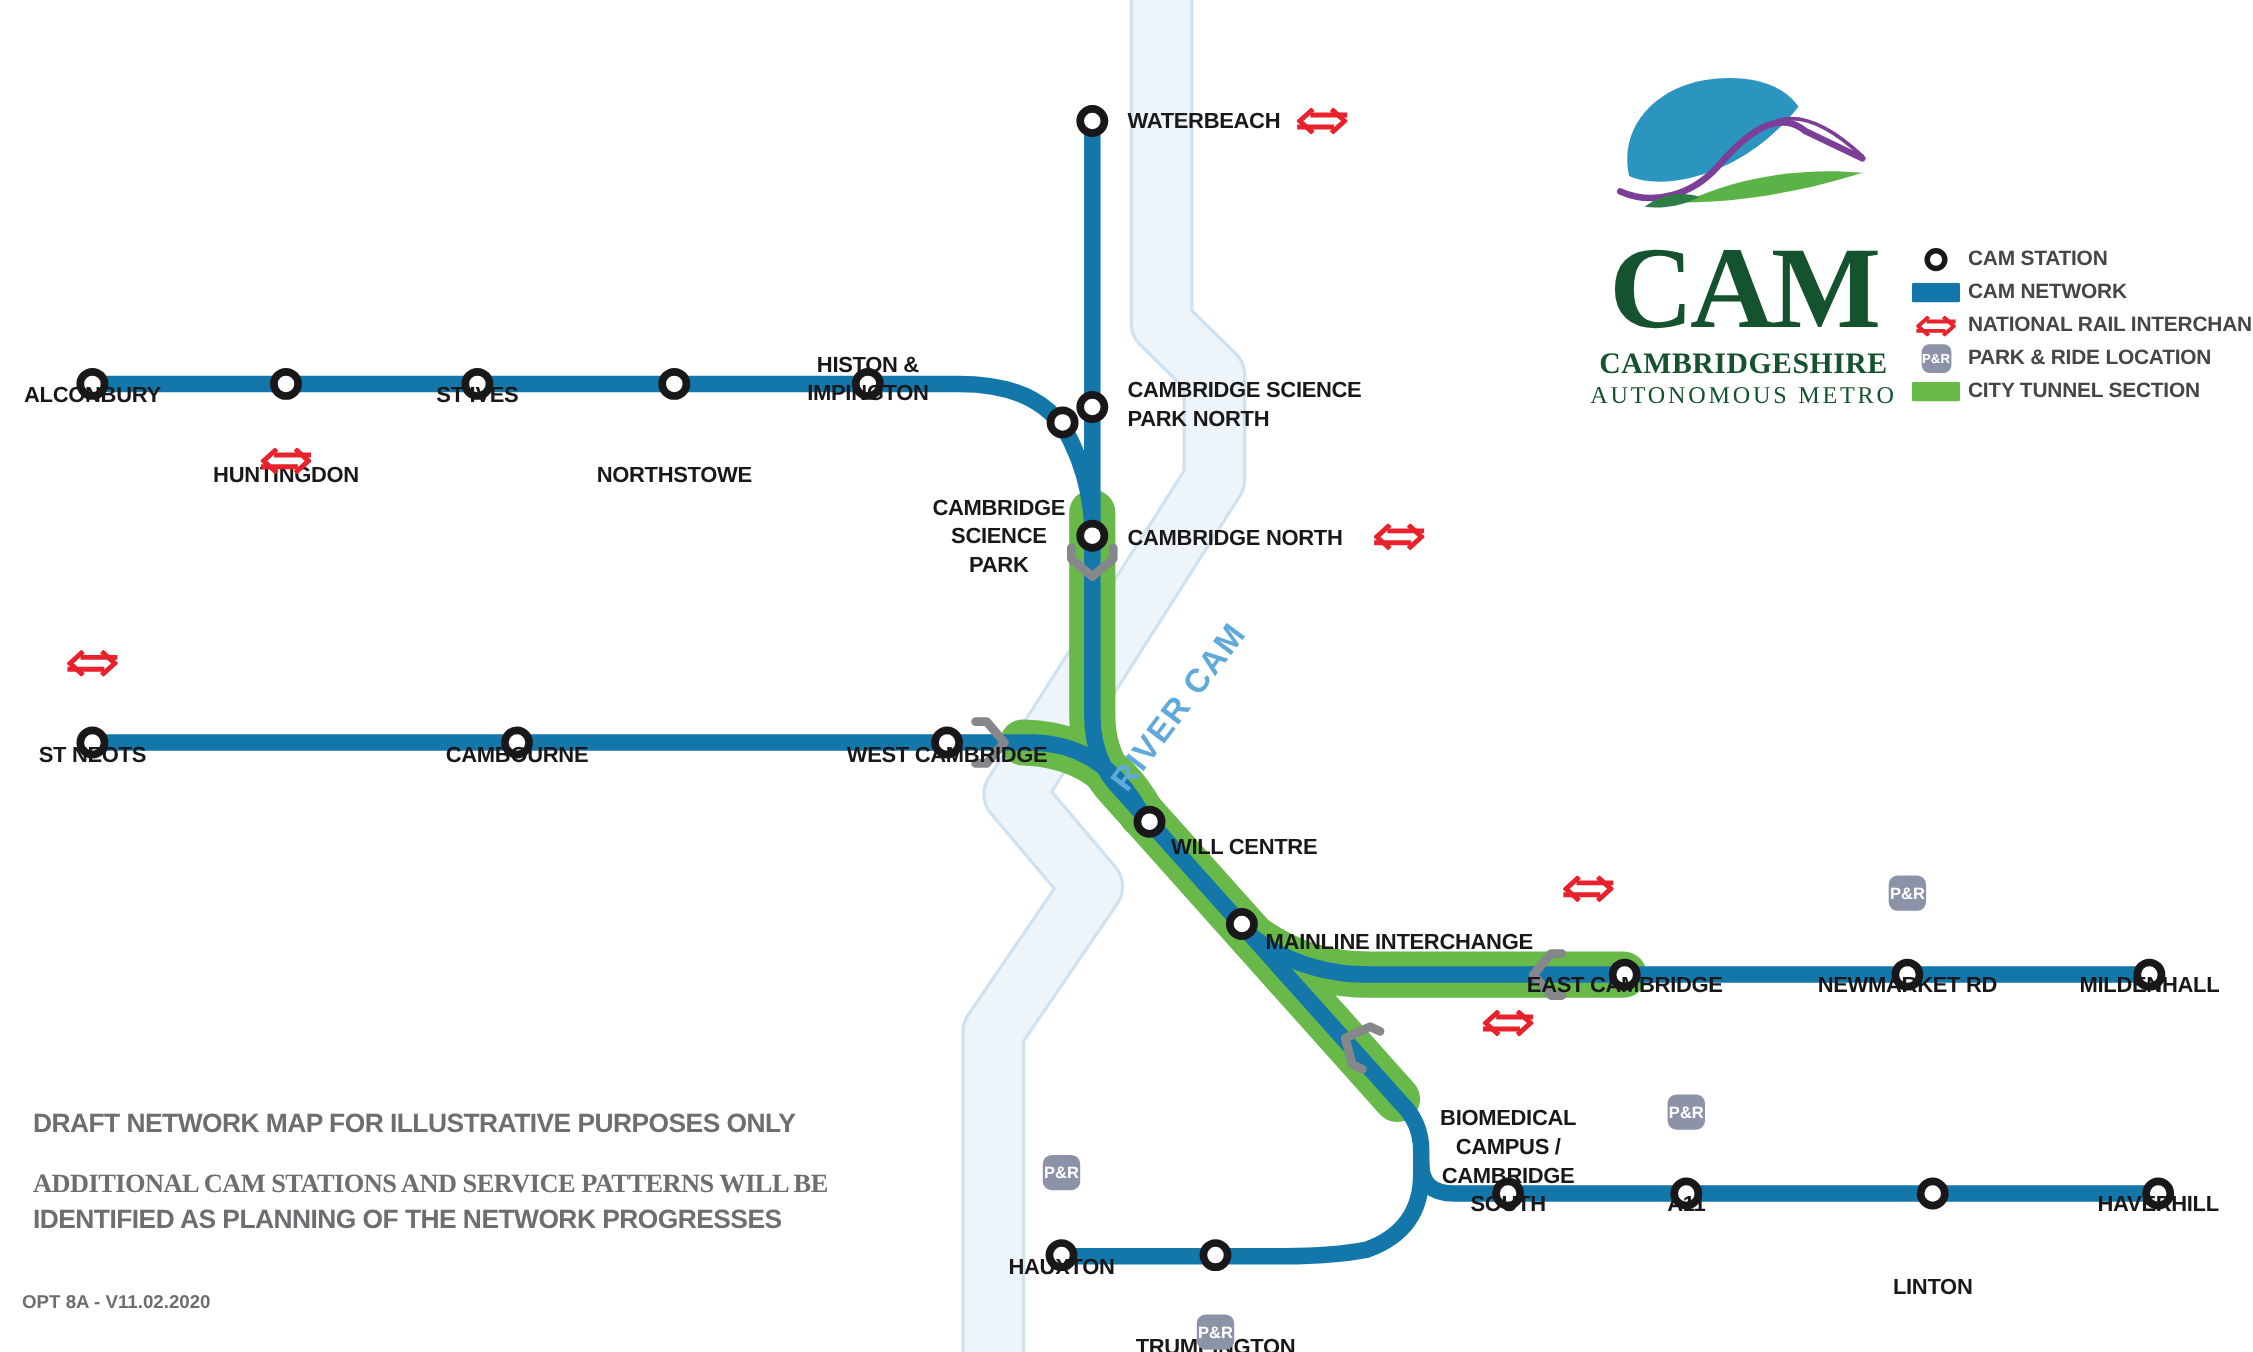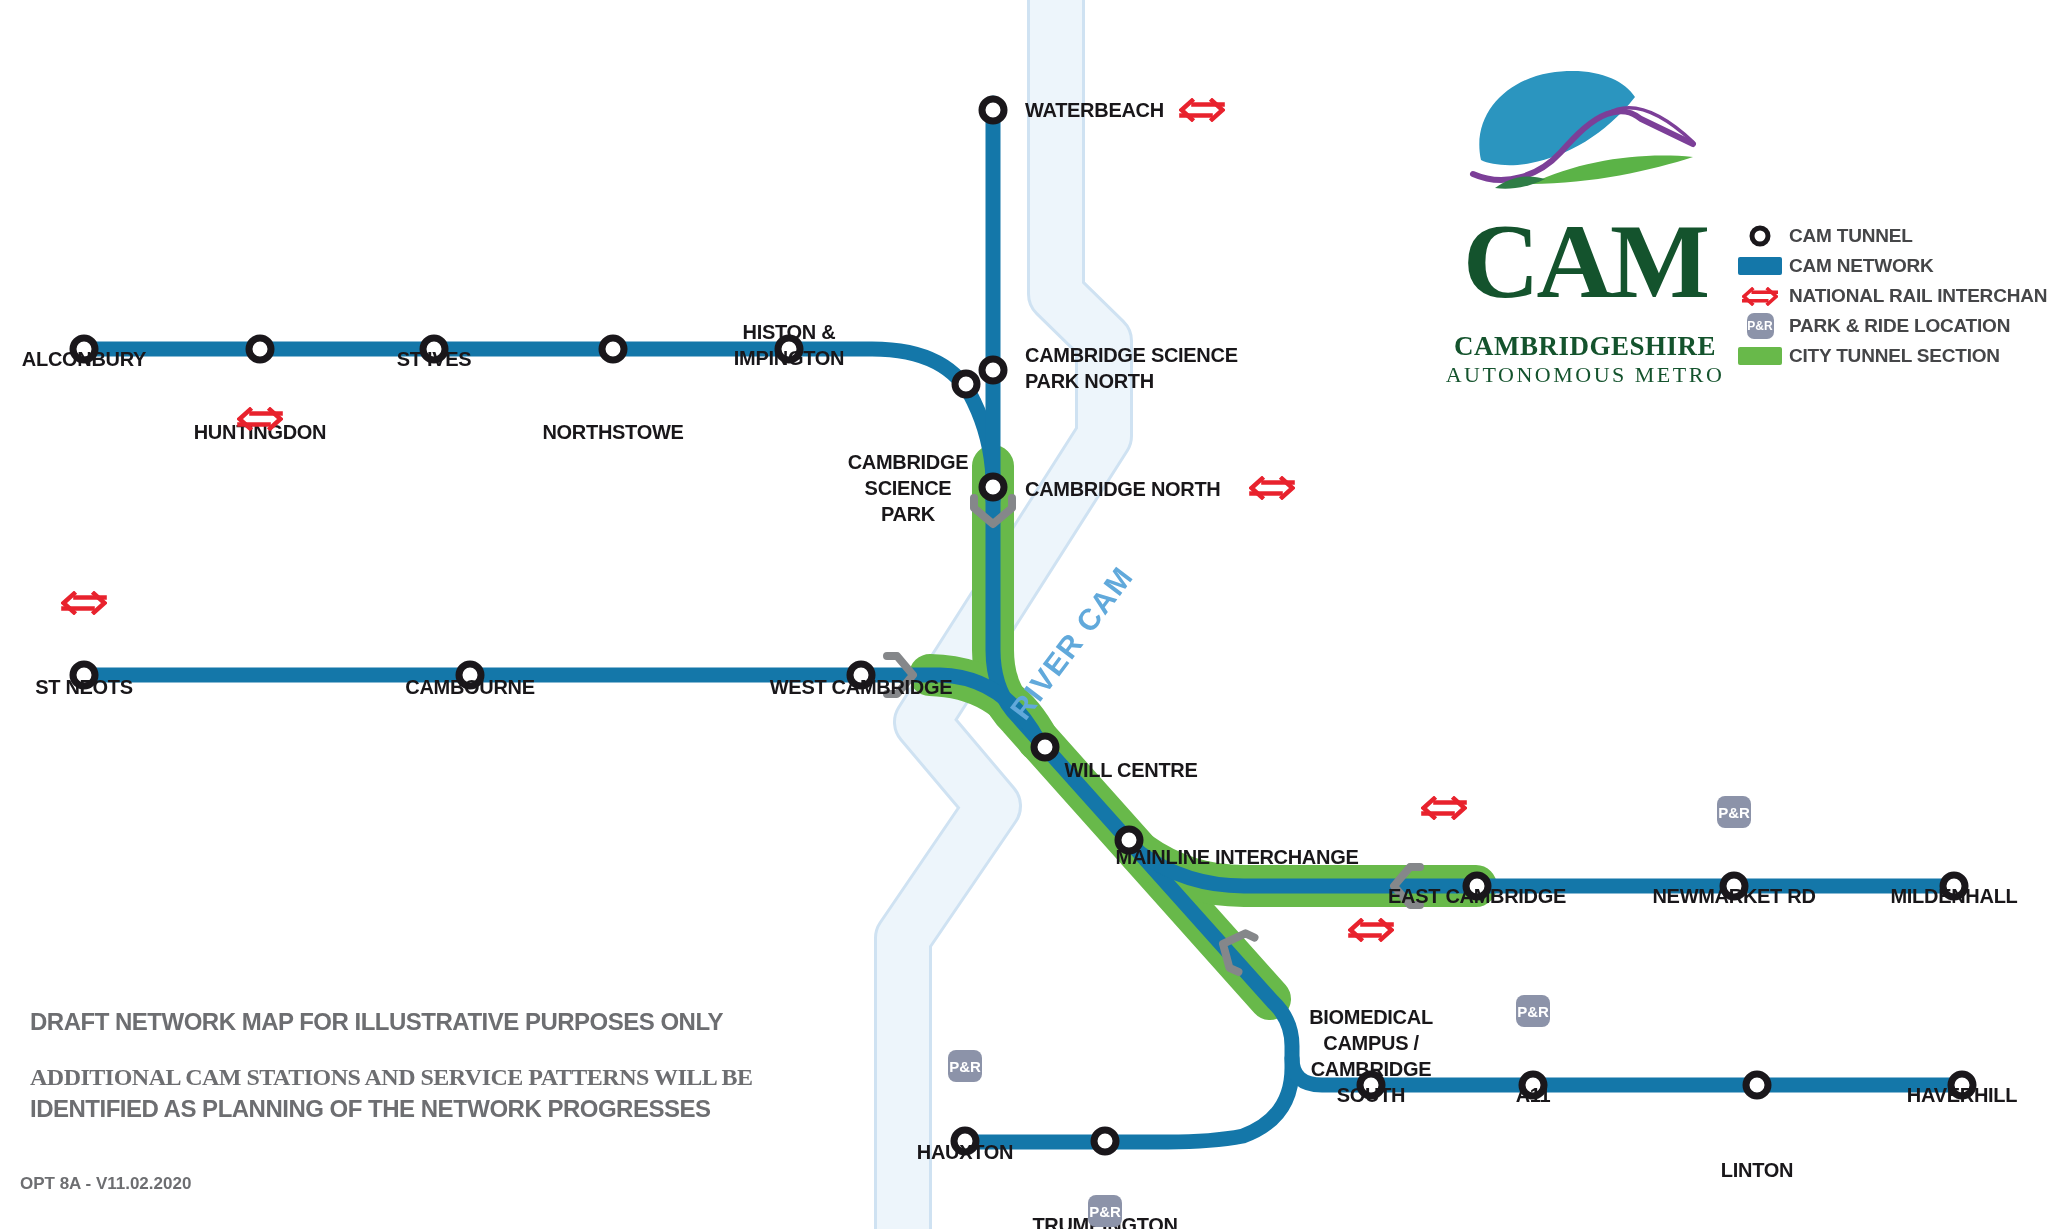--- a/index.html
+++ b/index.html
@@ -36,21 +36,21 @@
 
   #river-label{
     position:absolute;left:1072px;top:643px;transform:translate(-50%,-50%) rotate(-53deg);
     color:var(--river-label-blue);font-size:30px;font-weight:700;letter-spacing:1.5px;white-space:nowrap;
   }
 
   
   #logo{position:absolute;left:1420px;top:64px;width:330px;text-align:center;color:#14532d;font-family:Liberation Serif, serif;}
   #logo .swoosh{margin:0 auto;display:block;}
   #logo .cam{font-size:106px;font-weight:800;letter-spacing:-3px;line-height:92px;margin-top:2px;}
-  #logo .sub1{font-size:27px;font-weight:800;letter-spacing:0.5px;line-height:32px;margin-top:22px;}
+  #logo .sub1{font-size:27px;font-weight:800;letter-spacing:0.5px;line-height:32px;margin-top:6px;}
   #logo .sub2{font-size:22px;font-weight:400;letter-spacing:2.5px;line-height:26px;}
 
   
   #legend{position:absolute;left:1737px;top:221px;}
   .lg-row{display:flex;align-items:center;height:30px;}
   .lg-ic{width:46px;display:flex;align-items:center;justify-content:center;line-height:0;}
   .lg-tx{margin-left:6px;font-size:19px;font-weight:600;color:#454648;white-space:nowrap;letter-spacing:-0.2px;}
   .lg-pnr{width:27px;height:26px;border-radius:7px;background:var(--park-ride-grey);color:#fff;
     font-size:12px;font-weight:700;display:flex;align-items:center;justify-content:center;}
 
@@ -136,21 +136,21 @@
     <div class="sub2">AUTONOMOUS METRO</div>
   </div>
 
   <div id="legend">
     <div class="lg-row">
       <span class="lg-ic">
         <svg width="26" height="26" viewBox="0 0 26 26">
             <circle cx="13" cy="13" r="8" fill="#fff" stroke="#1a171b" stroke-width="5"></circle>
           </svg>
       </span>
-      <span class="lg-tx">CAM TUNNEL</span>
+      <span class="lg-tx">CAM STATION</span>
     </div>
     <div class="lg-row">
       <span class="lg-ic">
         <svg width="44" height="18" viewBox="0 0 44 18">
             <rect x="0" y="0" width="44" height="18" rx="2" fill="#1477a9"></rect>
           </svg>
       </span>
       <span class="lg-tx">CAM NETWORK</span>
     </div>
     <div class="lg-row">
@@ -230,21 +230,21 @@
           <g fill="none" stroke="#e8222d" stroke-width="7.5">
             <path d="M20 11 H76"></path>
             <path d="M0 29 H56"></path>
             <path d="M24 2 L4 20 L24 38"></path>
             <path d="M52 2 L72 20 L52 38"></path>
           </g>
         </svg></div>
       <div class="st-label ac" style="left: 470px; top: 639px;">CAMBOURNE</div>
       <div class="st-label ac" style="left: 861px; top: 639px;">WEST CAMBRIDGE</div>
       <div class="st-label ac" style="left: 1131px; top: 722px;">WILL CENTRE</div>
-      <div class="st-label ac" style="left: 1237px; top: 809px;">MAINLINE INTERCHANGE</div>
+      <div class="st-label ac" style="left: 1272px; top: 809px;">MAINLINE INTERCHANGE</div>
       <div class="rail-ic" style="left: 1444px; top: 808px;"><svg width="46" height="24" viewBox="0 0 76 40">
           <g fill="none" stroke="#e8222d" stroke-width="7.5">
             <path d="M20 11 H76"></path>
             <path d="M0 29 H56"></path>
             <path d="M24 2 L4 20 L24 38"></path>
             <path d="M52 2 L72 20 L52 38"></path>
           </g>
         </svg></div>
       <div class="st-label ac" style="left: 1477px; top: 848px;">EAST CAMBRIDGE</div>
       <div class="st-label ac" style="left: 1734px; top: 848px;">NEWMARKET RD</div>

